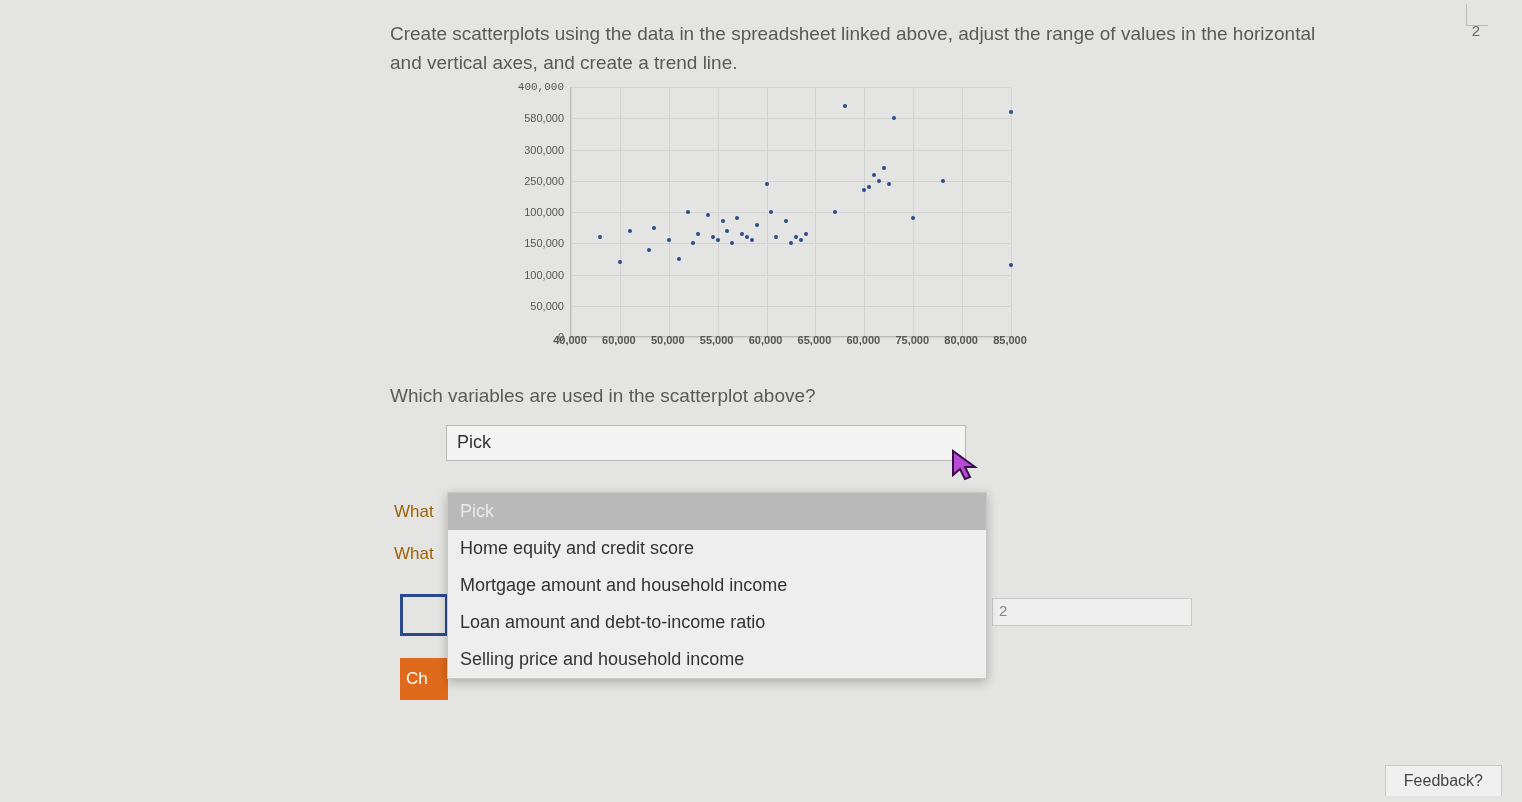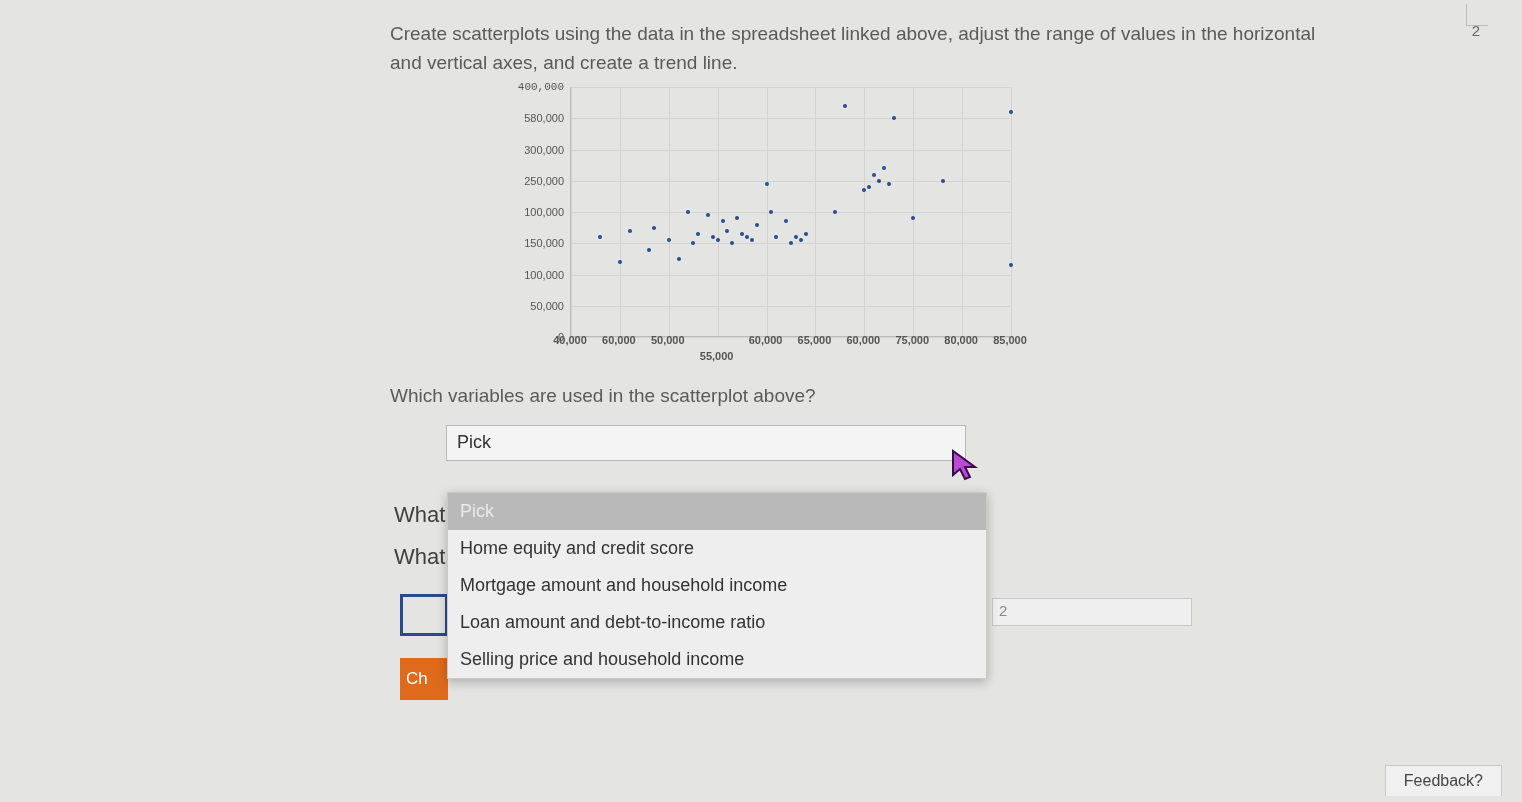--- a/index.html
+++ b/index.html
@@ -102,22 +102,22 @@
     color: #333;
     cursor: pointer;
   }
   .dropdown .opt.header {
     background: #b9b9b9;
     color: #eaeaea;
   }
   .sidelabel {
     position: absolute;
     left: 394px;
-    font-size: 22px;
-    color: #404040;
+    font-size: 17px;
+    color: #a16207;
   }
   .sidelabel.one { top: 502px; }
   .sidelabel.two { top: 544px; }
   .blue-box {
     position: absolute;
     left: 400px;
     top: 594px;
     width: 48px; height: 42px;
     border: 3px solid #2b4a8d;
     background: transparent;
@@ -256,21 +256,21 @@
         <div class="ytick" style="top: 193.5px;">100,000</div>
         <div class="ytick" style="top: 162.25px;">150,000</div>
         <div class="ytick" style="top: 131px;">100,000</div>
         <div class="ytick" style="top: 99.75px;">250,000</div>
         <div class="ytick" style="top: 68.5px;">300,000</div>
         <div class="ytick" style="top: 37.25px;">580,000</div>
         <div class="ytick" style="top: 6px; font-family: Liberation Mono, monospace;">400,000</div>
         <div class="xtick" style="left: 70px;">40,000</div>
         <div class="xtick" style="left: 118.889px;">60,000</div>
         <div class="xtick" style="left: 167.778px;">50,000</div>
-        <div class="xtick" style="left: 216.667px; margin-top: 16px;">55,000</div>
+        <div class="xtick" style="left: 216.667px;">55,000</div>
         <div class="xtick" style="left: 265.556px;">60,000</div>
         <div class="xtick" style="left: 314.444px;">65,000</div>
         <div class="xtick" style="left: 363.333px;">60,000</div>
         <div class="xtick" style="left: 412.222px;">75,000</div>
         <div class="xtick" style="left: 461.111px;">80,000</div>
         <div class="xtick" style="left: 510px;">85,000</div>
       </div>
   </div>
 
   <p class="question2">Which variables are used in the scatterplot above?</p>

